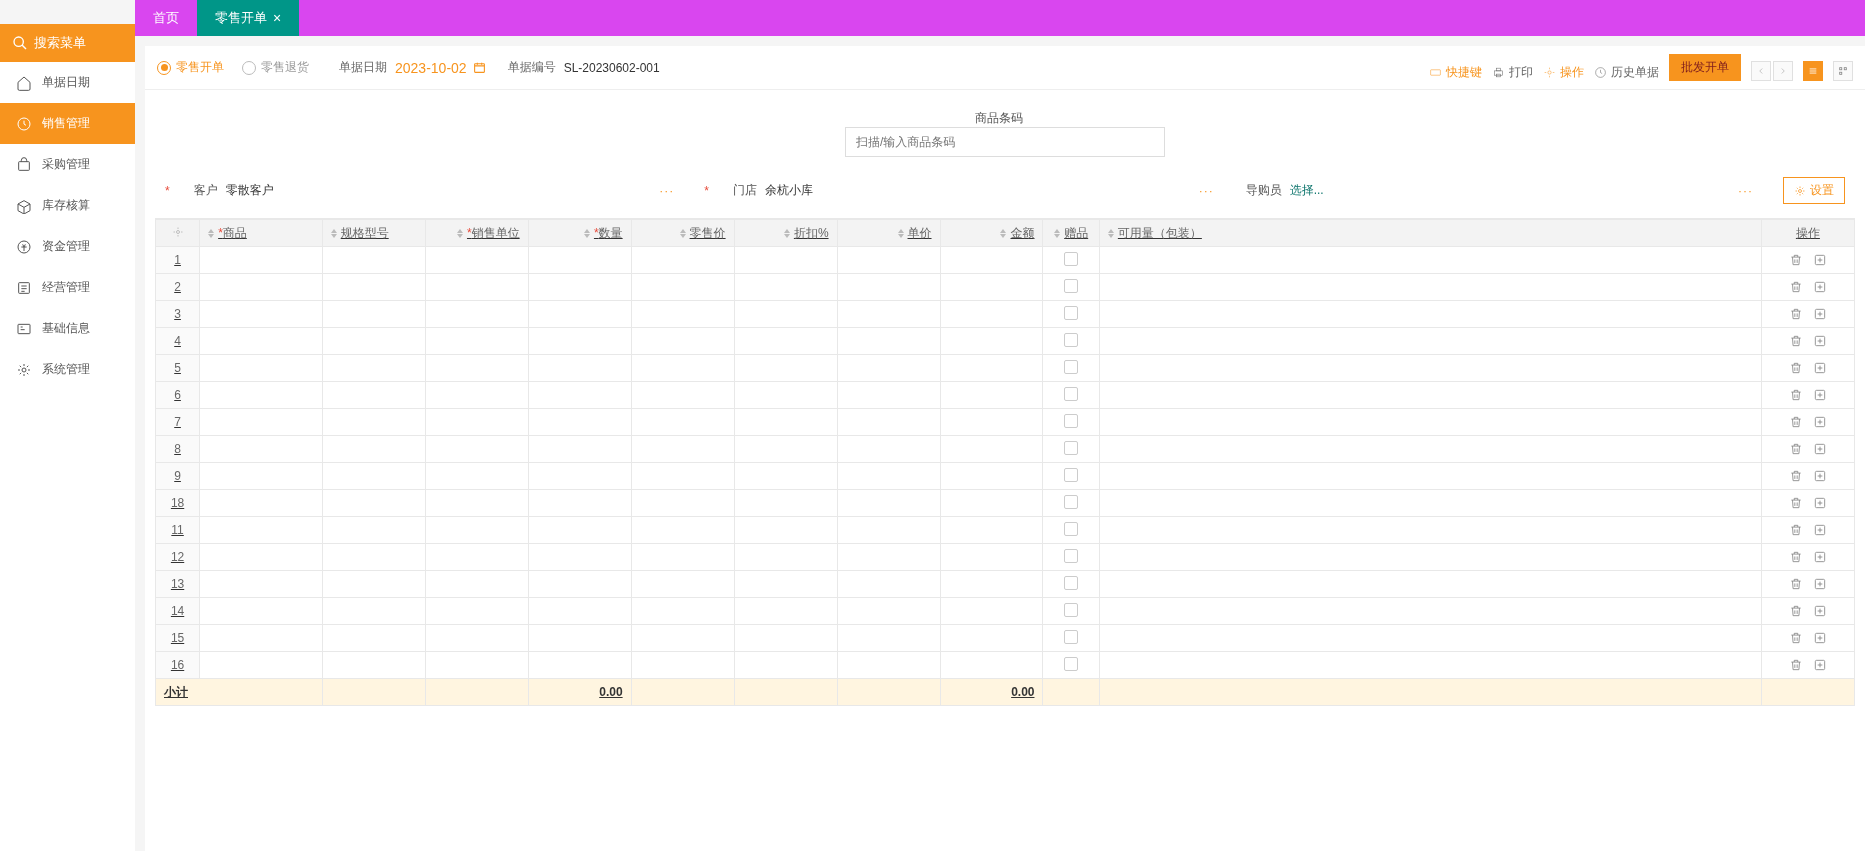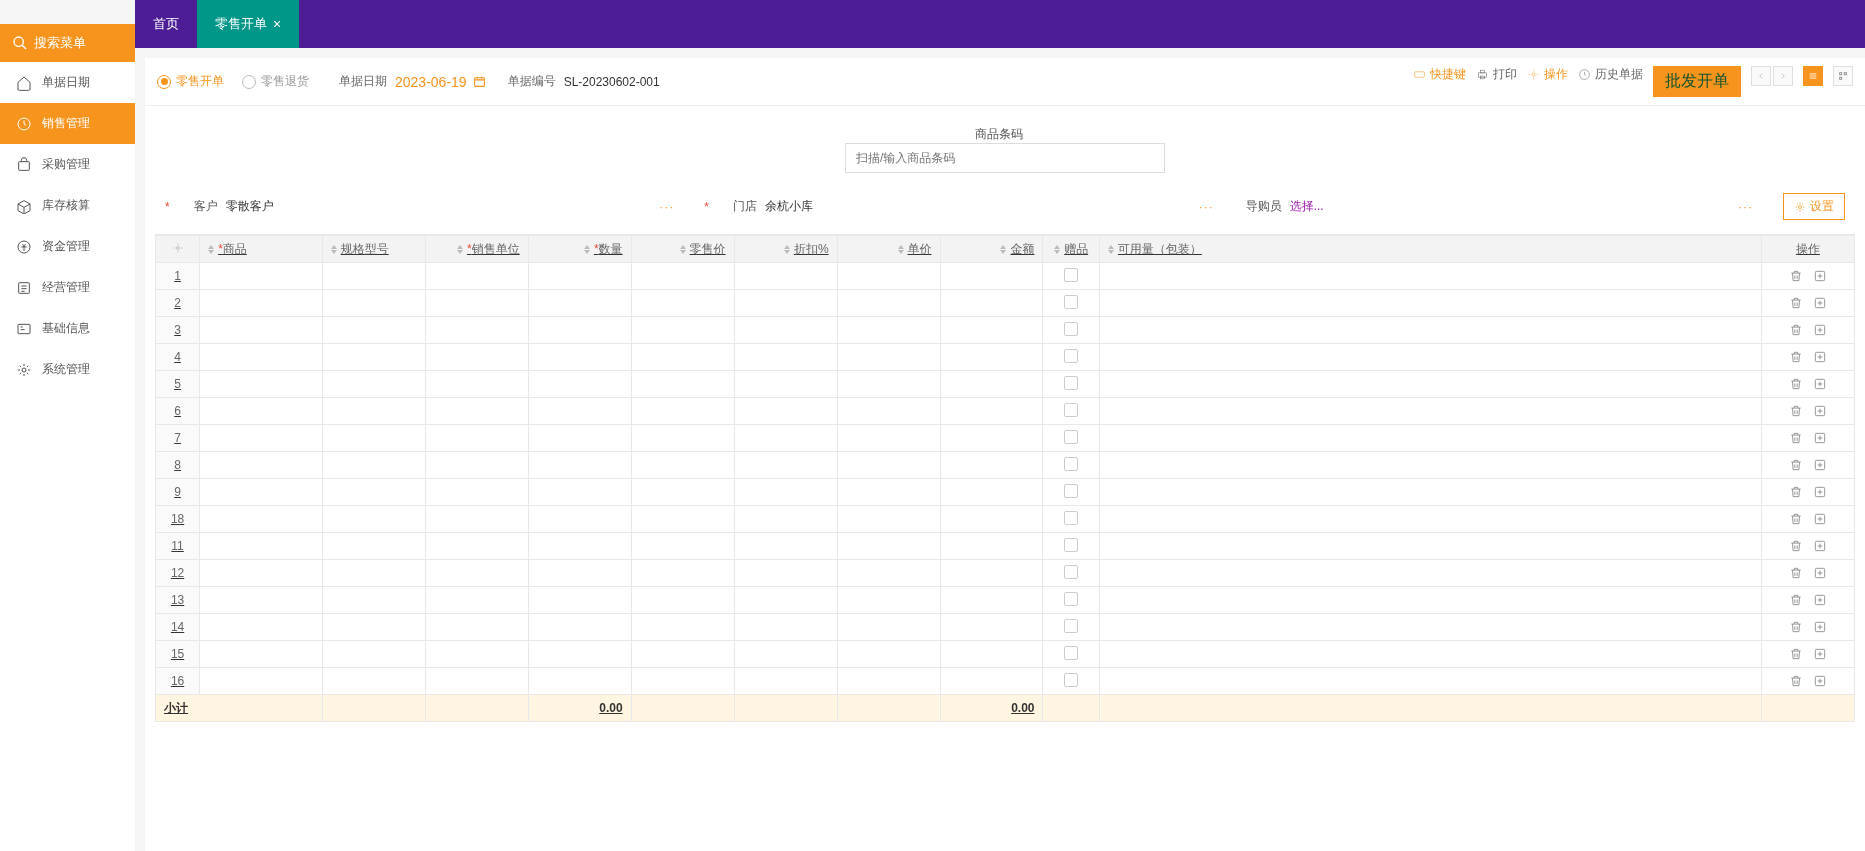--- a/index.html
+++ b/index.html
@@ -10,21 +10,21 @@
 .sidebar { width: 135px; background: #fff; flex-shrink: 0; margin-top: 24px; }
 .search-menu { background: #f7941e; color: #fff; padding: 10px 12px; display: flex; align-items: center; gap: 6px; font-size: 13px; cursor: pointer; }
 .search-menu svg { width: 16px; height: 16px; fill: #fff; }
 .nav-item { padding: 12px 16px; display: flex; align-items: center; gap: 10px; color: #555; cursor: pointer; }
 .nav-item.active { background: #f7941e; color: #fff; }
 .nav-item svg { width: 16px; height: 16px; stroke: currentColor; fill: none; stroke-width: 1.5; }
 .nav-item.active svg { stroke: #fff; }
 
 
 .main { flex: 1; display: flex; flex-direction: column; min-width: 0; }
-.tabs { background: #4c1d95; height: 48px; display: flex; align-items: stretch; }
+.tabs { background: #d946ef; height: 36px; display: flex; align-items: stretch; }
 .tab { padding: 0 18px; display: flex; align-items: center; color: #fff; font-size: 13px; cursor: pointer; gap: 6px; }
 .tab.active { background: #009688; }
 .tab-close { font-size: 14px; cursor: pointer; }
 
 
 .page { flex: 1; padding: 10px 0 0 10px; overflow: hidden; display: flex; flex-direction: column; }
 .panel { background: #fff; flex: 1; display: flex; flex-direction: column; overflow: hidden; }
 
 
 .panel-hdr { display: flex; align-items: center; padding: 8px 12px; border-bottom: 1px solid #eee; }
@@ -32,40 +32,40 @@
 .radio { display: flex; align-items: center; gap: 5px; cursor: pointer; }
 .radio .dot { width: 14px; height: 14px; border: 1px solid #bbb; border-radius: 50%; display: inline-flex; align-items: center; justify-content: center; }
 .radio.selected .dot { border-color: #f7941e; }
 .radio.selected .dot::after { content: ""; width: 7px; height: 7px; background: #f7941e; border-radius: 50%; }
 .radio.selected .rlabel { color: #f7941e; }
 .radio .rlabel { color: #999; }
 .field-inline { display: flex; align-items: center; gap: 8px; margin-right: 22px; }
 .field-inline .lbl { color: #666; }
 .field-inline .val { color: #333; }
 .date-pick { color: #f7941e; font-size: 14px; display: flex; align-items: center; gap: 6px; }
-.hdr-actions { margin-left: auto; display: flex; align-items: flex-start; gap: 10px; }
+.hdr-actions { margin-left: auto; display: flex; align-items: flex-end; gap: 10px; }
 .hdr-link { color: #666; display: flex; align-items: center; gap: 4px; cursor: pointer; }
 .hdr-link svg { width: 13px; height: 13px; stroke: currentColor; fill: none; }
 .hdr-link.orange { color: #f7941e; }
-.btn-orange { background: #f7941e; color: #14532d; padding: 5px 12px; border: none; cursor: pointer; font-size: 16px; }
+.btn-orange { background: #f7941e; color: #7f1d1d; padding: 5px 12px; border: none; cursor: pointer; font-size: 12px; }
 .pager-btns { display: flex; gap: 2px; }
 .pager-btn { width: 20px; height: 20px; border: 1px solid #e0e0e0; background: #fafafa; display: flex; align-items: center; justify-content: center; cursor: pointer; color: #bbb; }
 .pager-btn svg { width: 10px; height: 10px; }
 
 
 .barcode-row { padding: 20px 20px 12px 20px; display: flex; align-items: center; flex-direction: column; }
 .barcode-row .lbl { width: 60px; color: #555; }
 .barcode-input { width: 320px; height: 30px; border: 1px solid #ddd; padding: 0 10px; font-size: 12px; }
 
 .filter-row { padding: 8px 20px 14px 20px; display: flex; align-items: center; gap: 0; }
 .filter-col { flex: 1; display: flex; align-items: center; gap: 8px; position: relative; padding-right: 30px; }
 .filter-col .req { color: #e74c3c; margin-right: 2px; }
 .filter-col .lbl { color: #555; min-width: 38px; text-align: right; }
 .filter-col .val { color: #333; }
-.filter-col .ph { color: #a21caf; }
+.filter-col .ph { color: #0f766e; }
 .filter-col .more { margin-left: auto; color: #f7941e; cursor: pointer; letter-spacing: 1px; }
 .settings-btn { color: #f7941e; border: 1px solid #f7941e; padding: 4px 10px; display: flex; align-items: center; gap: 4px; cursor: pointer; }
 .settings-btn svg { width: 12px; height: 12px; stroke: #f7941e; fill: none; }
 
 
 .tbl-wrap { flex: 1; overflow: auto; border-top: 1px solid #e8e8e8; margin: 0 10px 0 10px; }
 table { width: 100%; border-collapse: collapse; table-layout: fixed; text-decoration: underline; }
 th, td { border: 1px solid #e8e8e8; height: 27px; padding: 0 8px; text-align: left; font-weight: normal; }
 th { background: #f3f3f3; color: #666; position: sticky; top: 0; }
 th .req { color: #e74c3c; }
@@ -175,21 +175,21 @@
               <span class="rlabel">零售开单</span>
             </div>
             <div class="radio">
               <span class="dot"></span>
               <span class="rlabel">零售退货</span>
             </div>
           </div>
           <div class="field-inline">
             <span class="lbl">单据日期</span>
             <span class="date-pick">
-              <span>2023-06-19</span>
+              <span>2023-10-02</span>
               <svg width="13" height="13" viewBox="0 0 24 24" fill="none" stroke="#f7941e" stroke-width="2">
                   <rect x="3" y="5" width="18" height="16" rx="1"></rect>
                   <path d="M3 9h18M8 3v4M16 3v4"></path>
                 </svg>
             </span>
           </div>
           <div class="field-inline">
             <span class="lbl">单据编号</span>
             <span class="val">SL-20230602-001</span>
           </div>

